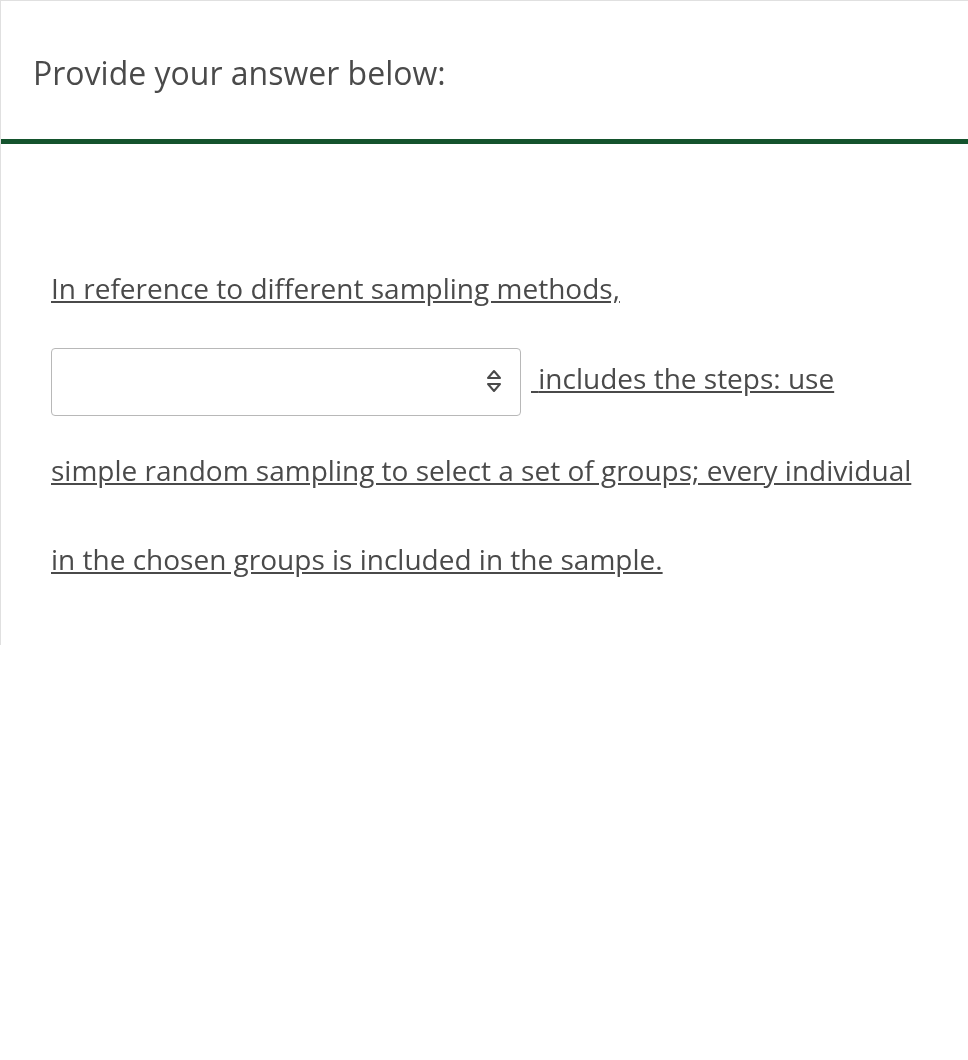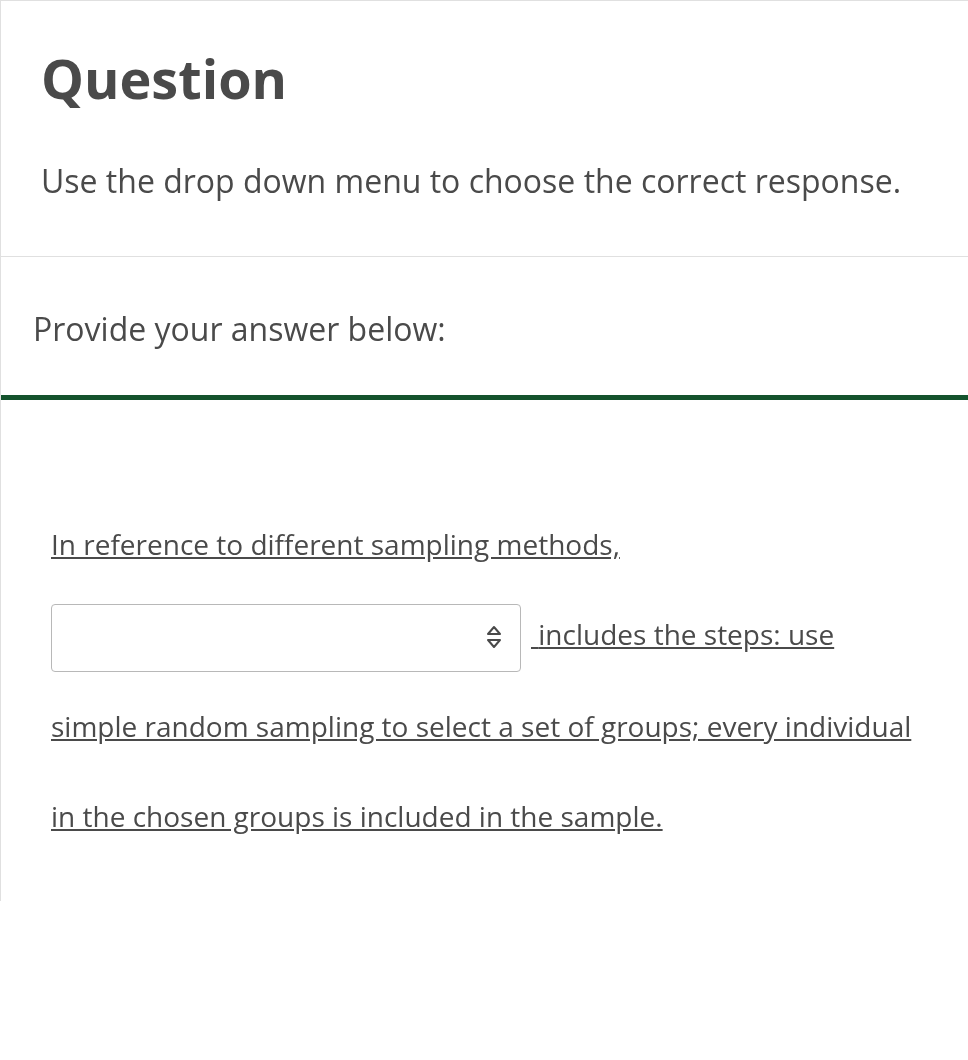--- a/index.html
+++ b/index.html
@@ -85,24 +85,20 @@
       width: 100%;
       height: 100%;
       display: block;
     }
   </style>
 </head>
 <body>
 
 <div class="container">
 
-  <div class="section-header">
-    <h1>Question</h1>
-    <p>Use the drop down menu to choose the correct response.</p>
-  </div>
 
   <div class="section-prompt">
     <p>Provide your answer below:</p>
   </div>
 
   <div class="section-body">
     <div class="question-text">
       <span>In reference to different sampling methods, </span>
       <span class="dropdown-wrapper">
         <select class="dropdown" value="">

